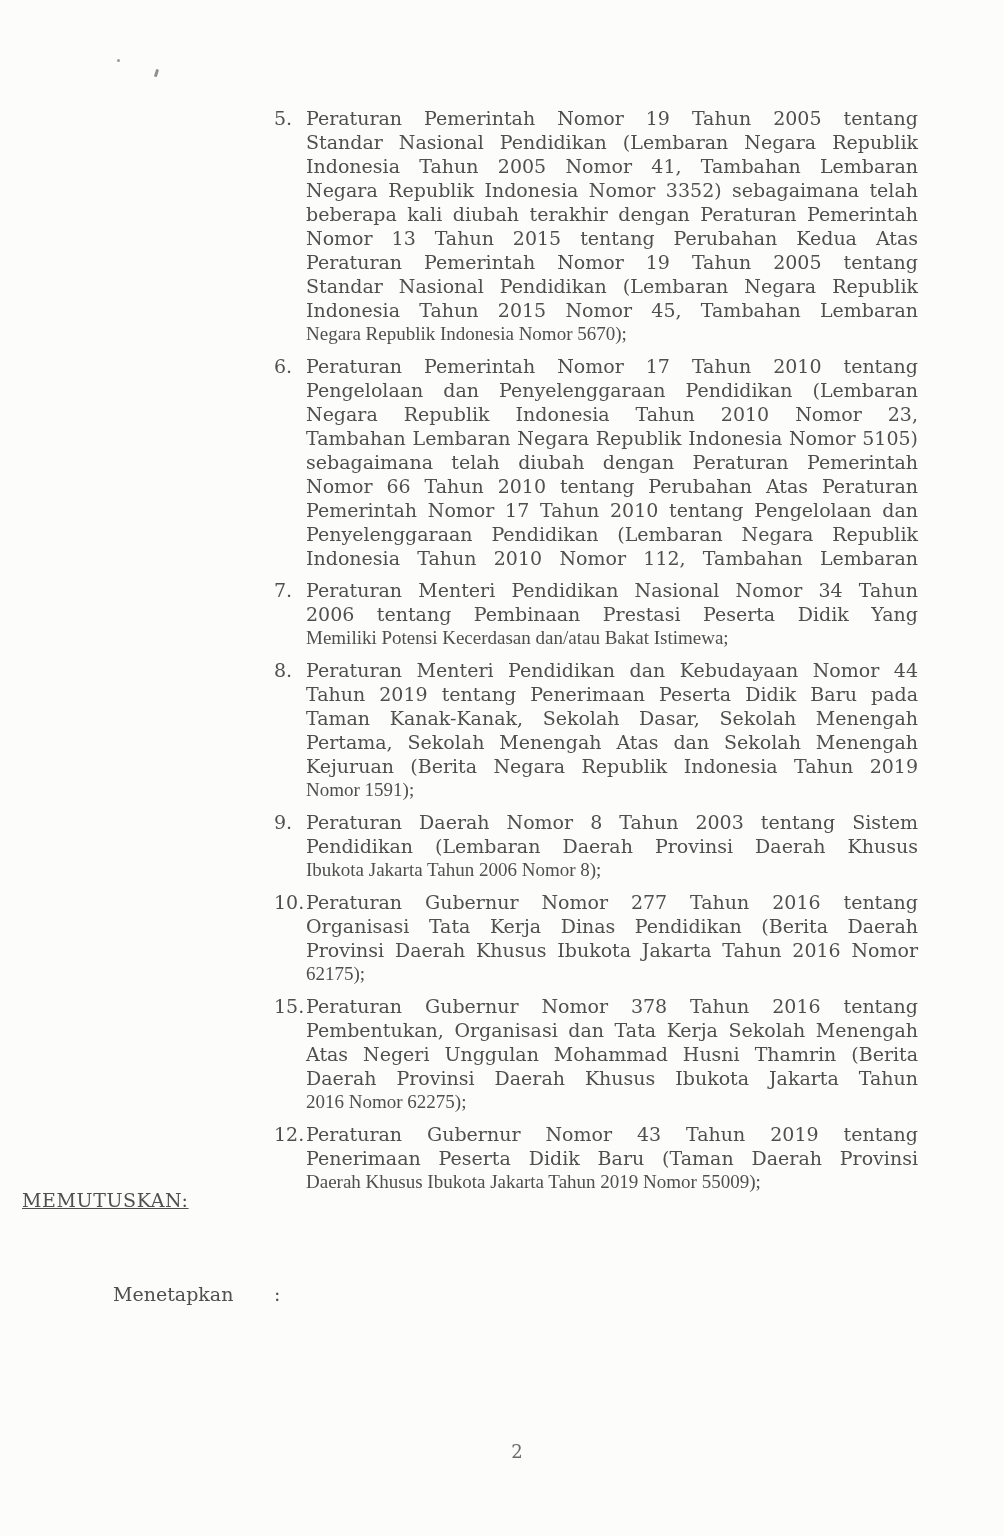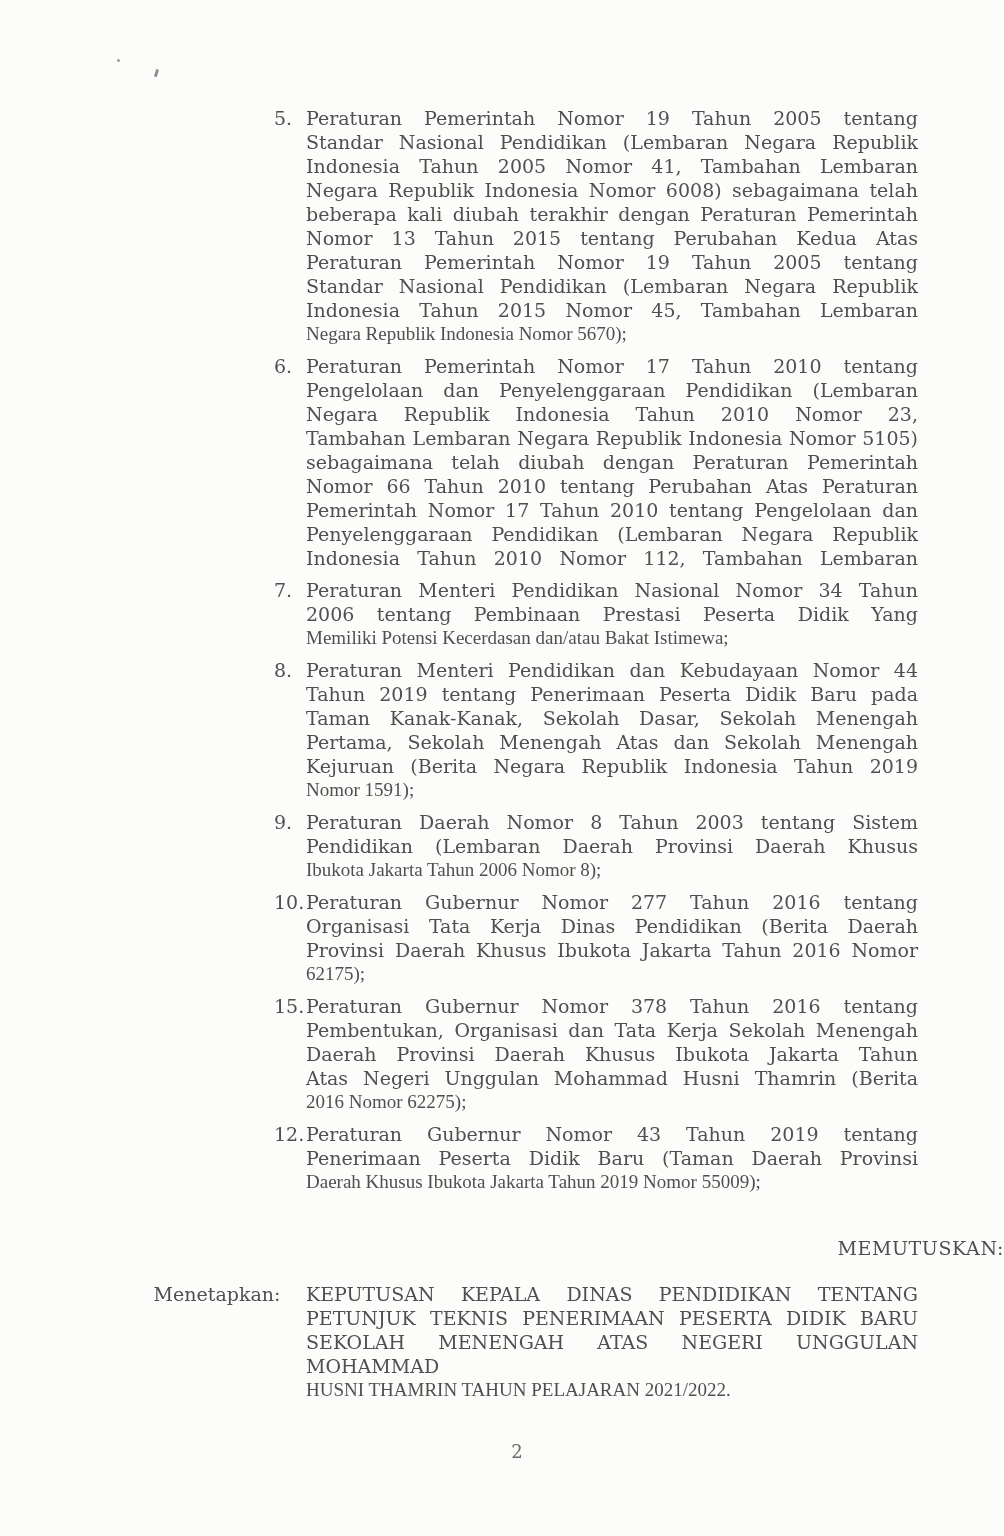--- a/index.html
+++ b/index.html
@@ -32,28 +32,28 @@
   .item { display: flex; margin-bottom: 8px; }
   .num {
     flex: 0 0 32px; width: 32px;
     line-height: 24px; text-align: left;
   }
   .lines { flex: 0 0 612px; width: 612px; }
   .tline { line-height: 24px; }
   .jline { text-align: justify; text-align-last: justify; }
   .lline { text-align: left; text-align-last: left; font-family: Liberation Serif, serif; }
   .memutuskan {
-    position: absolute; left: 22px; right: 0; top: 1236px;
-    text-align: right; letter-spacing: 0.6px; line-height: 24px;
+    position: absolute; left: 22px; right: 0; top: 1188px;
+    text-align: left; letter-spacing: 0.6px; line-height: 24px; text-decoration: underline;
   }
   .menetapkan {
     position: absolute; left: 113px; top: 1282px; width: 805px;
     display: flex;
   }
-  .men-label { flex: 0 0 161px; line-height: 24px; text-align: right; }
+  .men-label { flex: 0 0 161px; line-height: 24px; }
   .men-colon { flex: 0 0 32px; line-height: 24px; }
   .men-lines { flex: 0 0 612px; width: 612px; }
   .pagenum {
     position: absolute; left: 0; top: 1440px; width: 1034px;
     text-align: center; color: #6a6a6a; font-size: 18px; line-height: 24px;
   }
 </style>
 </head>
 <body>
 
@@ -61,21 +61,21 @@
   <div class="speck-dot"></div>
   <div class="speck-comma"></div>
 
   <div class="list" id="legal-basis-list">
       <div class="item">
         <div class="num">5.</div>
         <div class="lines">
           <div class="tline jline">Peraturan Pemerintah Nomor 19 Tahun 2005 tentang</div>
           <div class="tline jline">Standar Nasional Pendidikan (Lembaran Negara Republik</div>
           <div class="tline jline">Indonesia Tahun 2005 Nomor 41, Tambahan Lembaran</div>
-          <div class="tline jline">Negara Republik Indonesia Nomor 6008) sebagaimana telah</div>
+          <div class="tline jline">Negara Republik Indonesia Nomor 3352) sebagaimana telah</div>
           <div class="tline jline">beberapa kali diubah terakhir dengan Peraturan Pemerintah</div>
           <div class="tline jline">Nomor 13 Tahun 2015 tentang Perubahan Kedua Atas</div>
           <div class="tline jline">Peraturan Pemerintah Nomor 19 Tahun 2005 tentang</div>
           <div class="tline jline">Standar Nasional Pendidikan (Lembaran Negara Republik</div>
           <div class="tline jline">Indonesia Tahun 2015 Nomor 45, Tambahan Lembaran</div>
           <div class="tline lline">Negara Republik Indonesia Nomor 5670);</div>
         </div>
       </div>
       <div class="item">
         <div class="num">6.</div>
@@ -125,42 +125,36 @@
           <div class="tline jline">Organisasi Tata Kerja Dinas Pendidikan (Berita Daerah</div>
           <div class="tline jline">Provinsi Daerah Khusus Ibukota Jakarta Tahun 2016 Nomor</div>
           <div class="tline lline">62175);</div>
         </div>
       </div>
       <div class="item">
         <div class="num">15.</div>
         <div class="lines">
           <div class="tline jline">Peraturan Gubernur Nomor 378 Tahun 2016 tentang</div>
           <div class="tline jline">Pembentukan, Organisasi dan Tata Kerja Sekolah Menengah</div>
+          <div class="tline jline">Atas Negeri Unggulan Mohammad Husni Thamrin (Berita</div>
           <div class="tline jline">Daerah Provinsi Daerah Khusus Ibukota Jakarta Tahun</div>
-          <div class="tline jline">Atas Negeri Unggulan Mohammad Husni Thamrin (Berita</div>
           <div class="tline lline">2016 Nomor 62275);</div>
         </div>
       </div>
       <div class="item">
         <div class="num">12.</div>
         <div class="lines">
           <div class="tline jline">Peraturan Gubernur Nomor 43 Tahun 2019 tentang</div>
           <div class="tline jline">Penerimaan Peserta Didik Baru (Taman Daerah Provinsi</div>
           <div class="tline lline">Daerah Khusus Ibukota Jakarta Tahun 2019 Nomor 55009);</div>
         </div>
       </div>
     </div>
 
   <div class="memutuskan">MEMUTUSKAN:</div>
 
   <div class="menetapkan">
     <div class="men-label">Menetapkan</div>
     <div class="men-colon">:</div>
-    <div class="men-lines" id="menetapkan-lines">
-        <div class="tline jline">KEPUTUSAN KEPALA DINAS PENDIDIKAN TENTANG</div>
-        <div class="tline jline">PETUNJUK TEKNIS PENERIMAAN PESERTA DIDIK BARU</div>
-        <div class="tline jline">SEKOLAH MENENGAH ATAS NEGERI UNGGULAN MOHAMMAD</div>
-        <div class="tline lline">HUSNI THAMRIN TAHUN PELAJARAN 2021/2022.</div>
-      </div>
   </div>
 
   <div class="pagenum">2</div>
 </div>
 
 </body></html>

